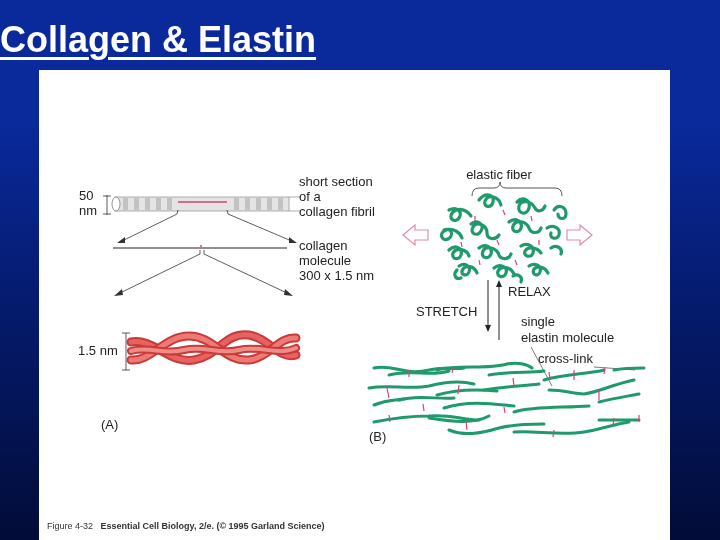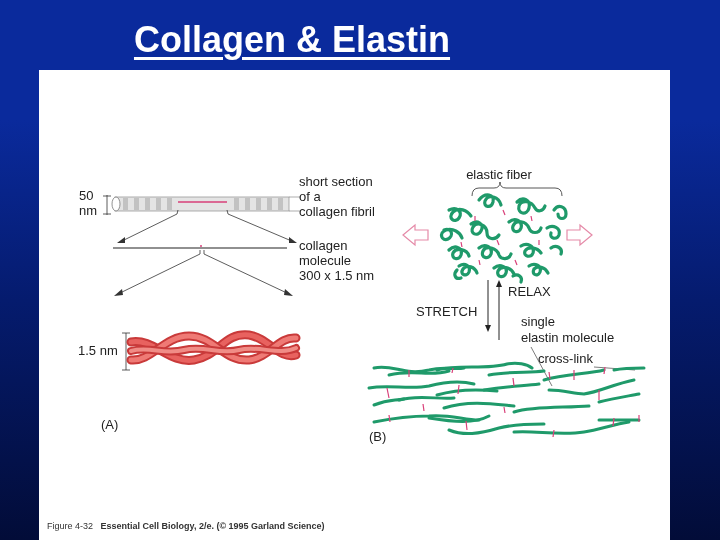--- a/index.html
+++ b/index.html
@@ -2,21 +2,21 @@
 <html><head>
 <meta charset="utf-8">
 <style>
   html, body { margin: 0; padding: 0; }
   body {
     width: 720px; height: 540px; overflow: hidden; position: relative;
     background: linear-gradient(to bottom, #0a2a9c 0px, #0a2a9c 120px, #051b6e 300px, #020c38 540px);
     font-family: "Liberation Sans", sans-serif;
   }
   .slide-title {
-    position: absolute; left: 0; top: 18px; width: 584px; text-align: center;
+    position: absolute; left: 0; top: 18px; width: 584px; text-align: left;
     color: #ffffff; font-weight: bold; font-size: 36px; line-height: 44px;
     font-family: "Liberation Sans", sans-serif;
   }
   .slide-title span { text-decoration: underline; text-decoration-thickness: 3px; text-underline-offset: 5px; }
   .panel {
     position: absolute; left: 39px; top: 70px; width: 631px; height: 470px;
     background: #ffffff;
   }
   .panel svg { position: absolute; left: 0; top: 0; }
   .lbl { font-family: "Liberation Sans", sans-serif; fill: #222; }

